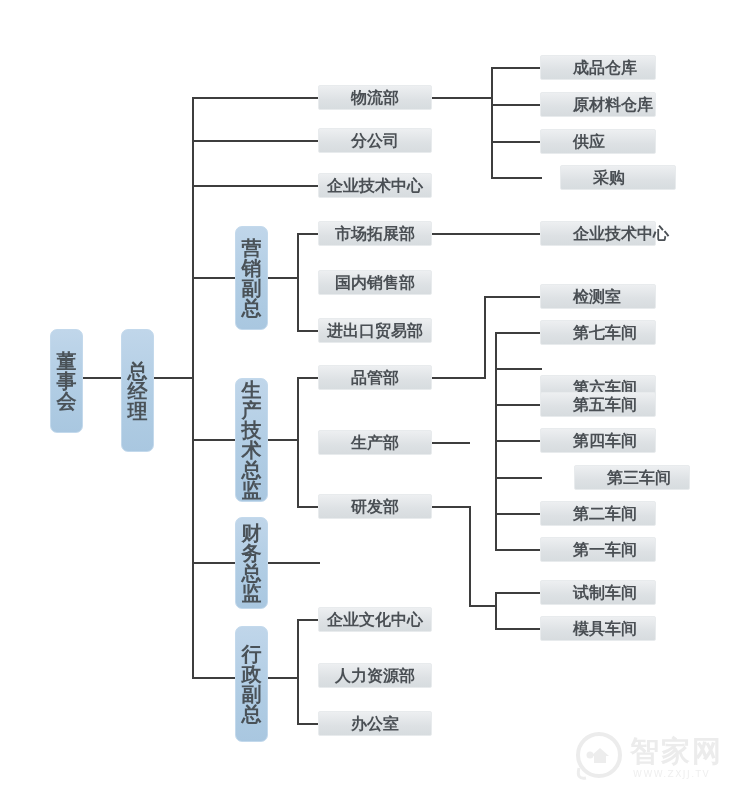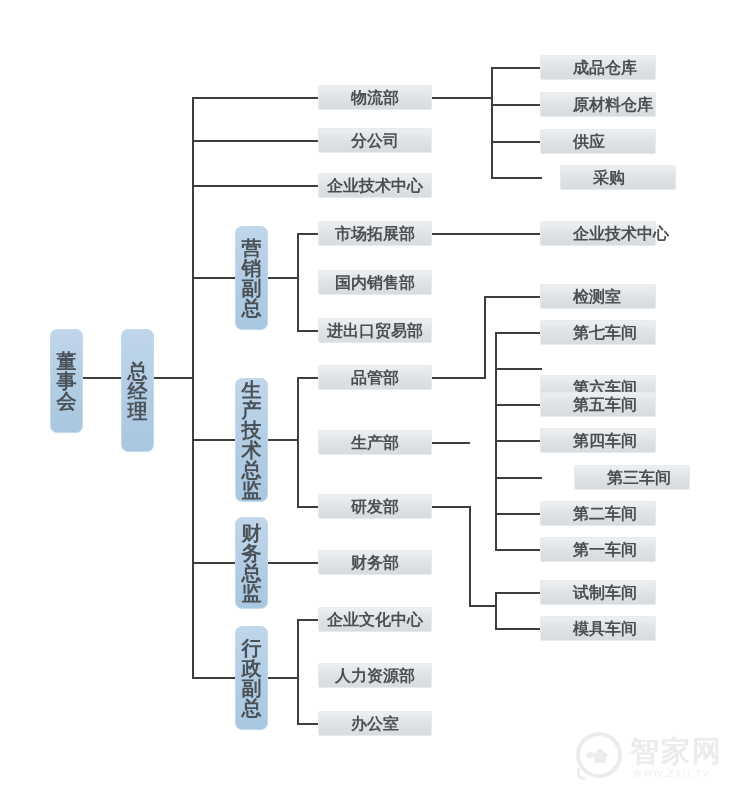--- a/index.html
+++ b/index.html
@@ -84,32 +84,31 @@
       <div class="ln" style="left: 495px; top: 592px; width: 47px; height: 2px;"></div>
       <div class="ln" style="left: 495px; top: 628px; width: 47px; height: 2px;"></div>
     </div>
 
   <div class="vnode" style="left:50px;top:329px;height:104px;">董事会</div>
   <div class="vnode" style="left:121px;top:329px;height:123px;">总经理</div>
 
   <div class="vnode" style="left:235px;top:226px;height:104px;">营销副总</div>
   <div class="vnode" style="left:235px;top:378px;height:124px;">生产技术总监</div>
   <div class="vnode" style="left:235px;top:517px;height:92px;">财务总监</div>
-  <div class="vnode" style="left:235px;top:626px;height:104px;">行政副总</div>
+  <div class="vnode" style="left:235px;top:626px;height:116px;">行政副总</div>
 
   <div class="mnode" style="top:85px;">物流部</div>
   <div class="mnode" style="top:128px;">分公司</div>
   <div class="mnode" style="top:173px;">企业技术中心</div>
   <div class="mnode" style="top:221px;">市场拓展部</div>
   <div class="mnode" style="top:270px;">国内销售部</div>
   <div class="mnode" style="top:318px;">进出口贸易部</div>
   <div class="mnode" style="top:365px;">品管部</div>
   <div class="mnode" style="top:430px;">生产部</div>
   <div class="mnode" style="top:494px;">研发部</div>
-  <div class="mnode" style="top:550px;">财务部</div>
   <div class="mnode" style="top:607px;">企业文化中心</div>
   <div class="mnode" style="top:663px;">人力资源部</div>
   <div class="mnode" style="top:711px;">办公室</div>
 
   <div class="rnode" style="top:55px;">成品仓库</div>
   <div class="rnode" style="top:92px;">原材料仓库</div>
   <div class="rnode" style="top:129px;">供应</div>
   <div class="rnode" style="top:165px;margin-left:20px;">采购</div>
   <div class="rnode" style="top:221px;">企业技术中心</div>
   <div class="rnode" style="top:284px;">检测室</div>

